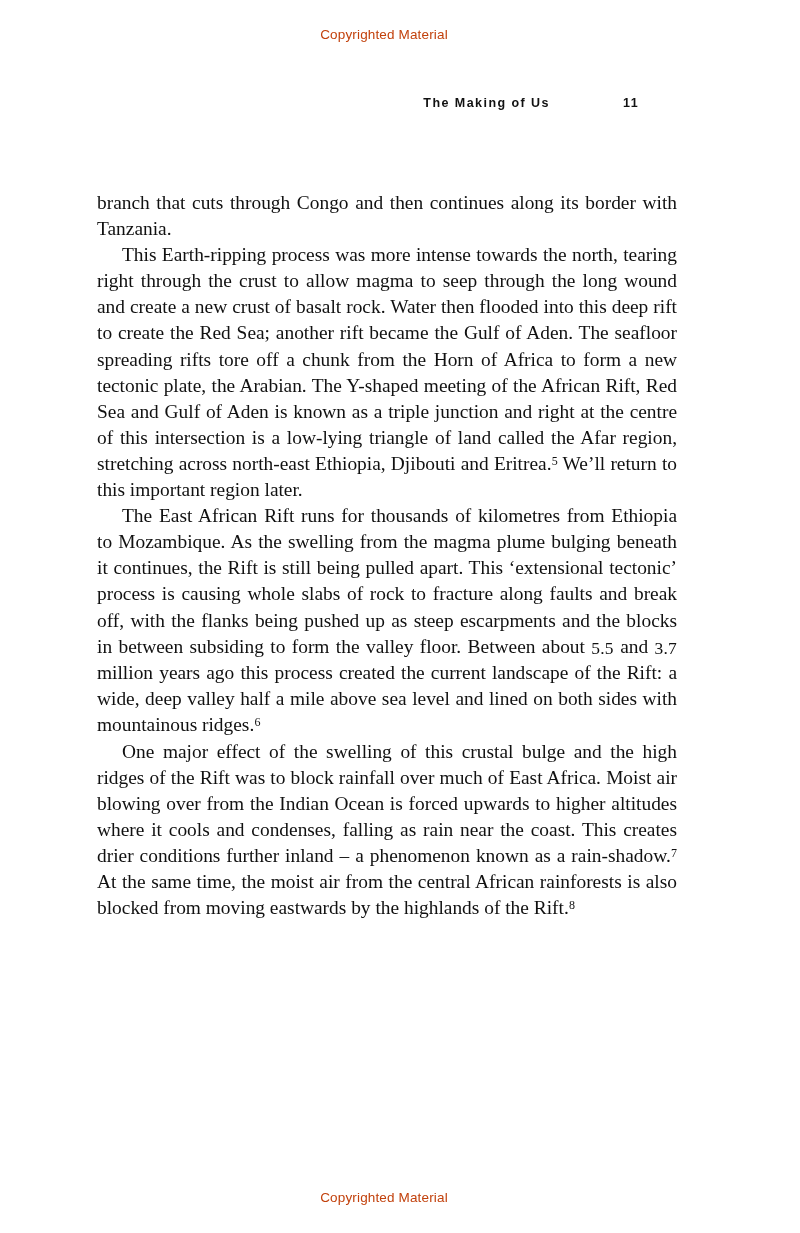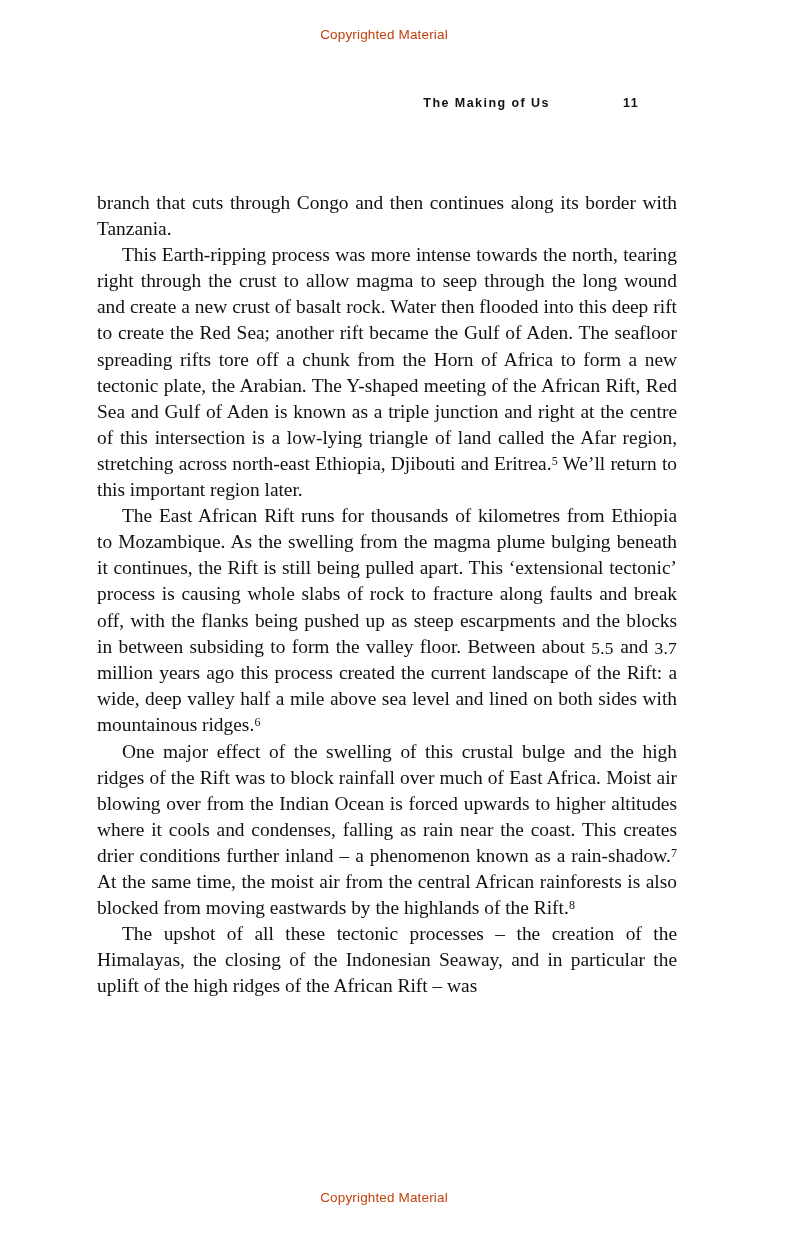--- a/index.html
+++ b/index.html
@@ -103,18 +103,17 @@
   <div class="running-head">
     <span class="rh-title">The Making of Us</span>
     <span class="rh-folio">11</span>
   </div>
 
   <div class="textblock" id="textblock">
       <p class="cont">branch that cuts through Congo and then continues along its border with Tanzania.</p>
       <p>This Earth-ripping process was more intense towards the north, tearing right through the crust to allow magma to seep through the long wound and create a new crust of basalt rock. Water then flooded into this deep rift to create the Red Sea; another rift became the Gulf of Aden. The seafloor spreading rifts tore off a chunk from the Horn of Africa to form a new tectonic plate, the Arabian. The Y-shaped meeting of the African Rift, Red Sea and Gulf of Aden is known as a triple junction and right at the centre of this intersection is a low-lying triangle of land called the Afar region, stretching across north-east Ethiopia, Djibouti and Eritrea.<sup class="note">5</sup> We’ll return to this important region later.</p>
       <p>The East African Rift runs for thousands of kilometres from Ethiopia to Mozambique. As the swelling from the magma plume bulging beneath it continues, the Rift is still being pulled apart. This ‘extensional tectonic’ process is causing whole slabs of rock to fracture along faults and break off, with the flanks being pushed up as steep escarpments and the blocks in between subsiding to form the valley floor. Between about <span class="osf">5.5</span> and <span class="osf">3.7</span> million years ago this process created the current landscape of the Rift: a wide, deep valley half a mile above sea level and lined on both sides with mountainous ridges.<sup class="note">6</sup></p>
       <p>One major effect of the swelling of this crustal bulge and the high ridges of the Rift was to block rainfall over much of East Africa. Moist air blowing over from the Indian Ocean is forced upwards to higher altitudes where it cools and condenses, falling as rain near the coast. This creates drier conditions further inland – a phenomenon known as a rain-shadow.<sup class="note">7</sup> At the same time, the moist air from the central African rainfor­ests is also blocked from moving eastwards by the highlands of the Rift.<sup class="note">8</sup></p>
-      <p>The upshot of all these tectonic processes – the creation of the Himalayas, the closing of the Indonesian Seaway, and in particular the uplift of the high ridges of the African Rift – was</p>
     </div>
 
   <div class="watermark bottom">Copyrighted Material</div>
 
 </div>
 
 </body></html>

